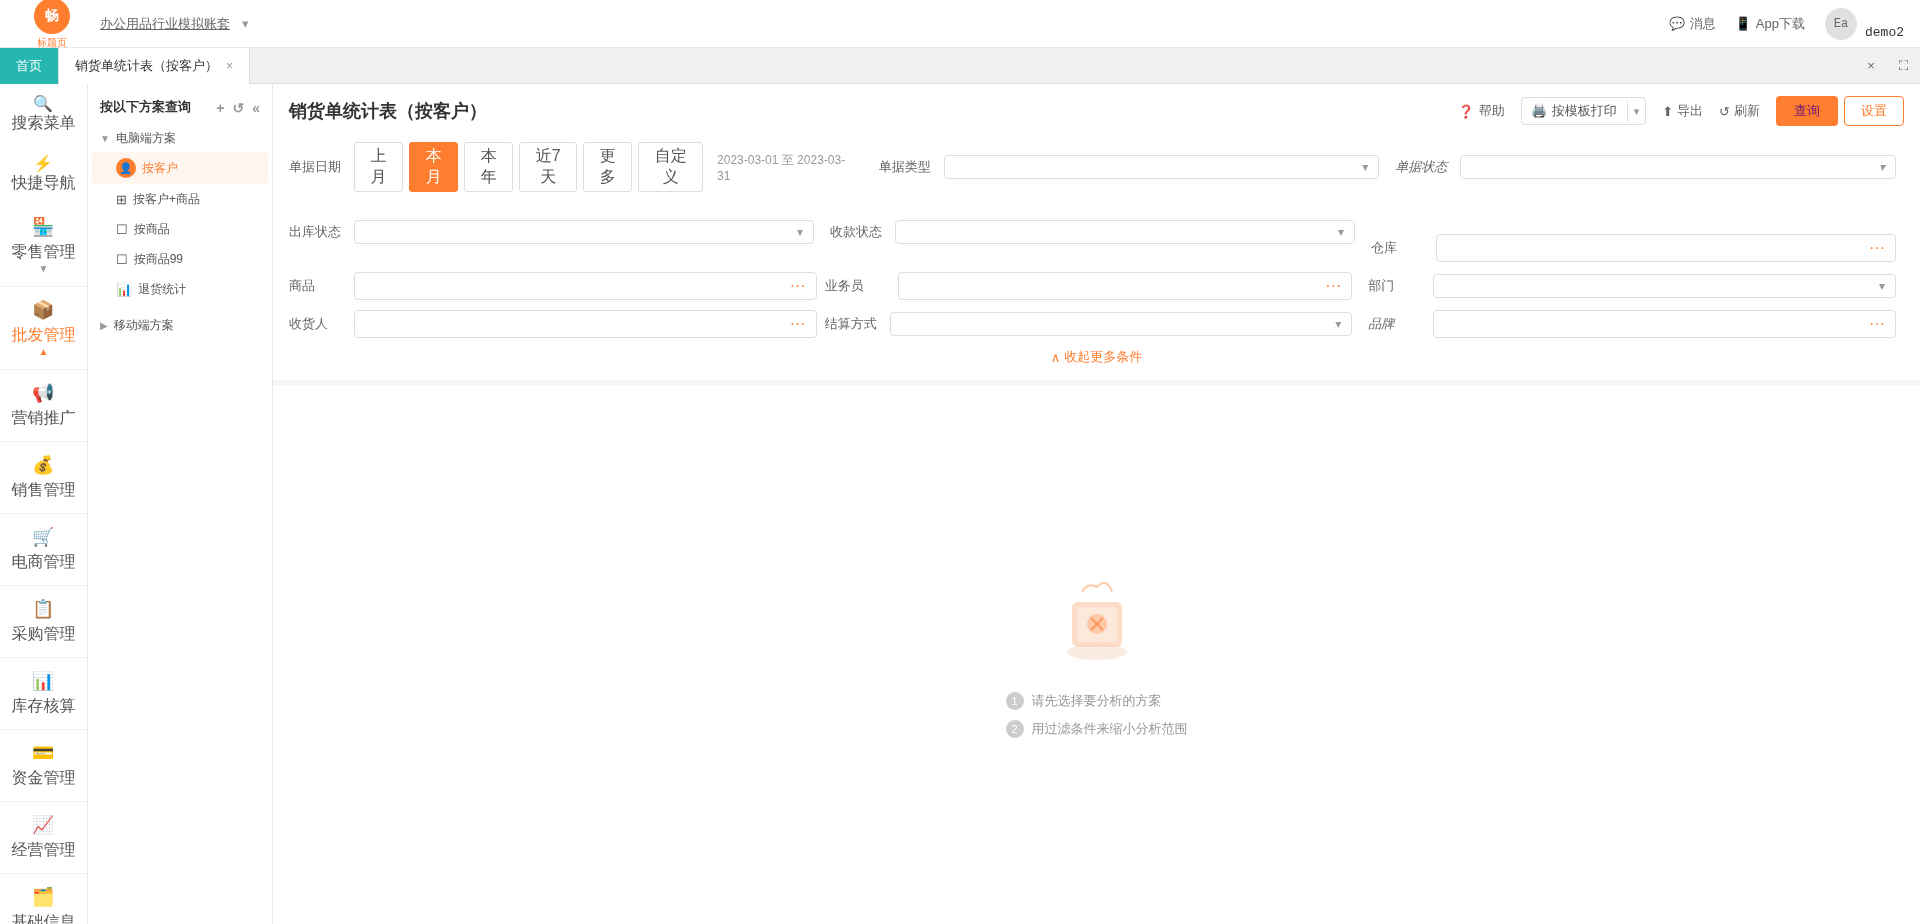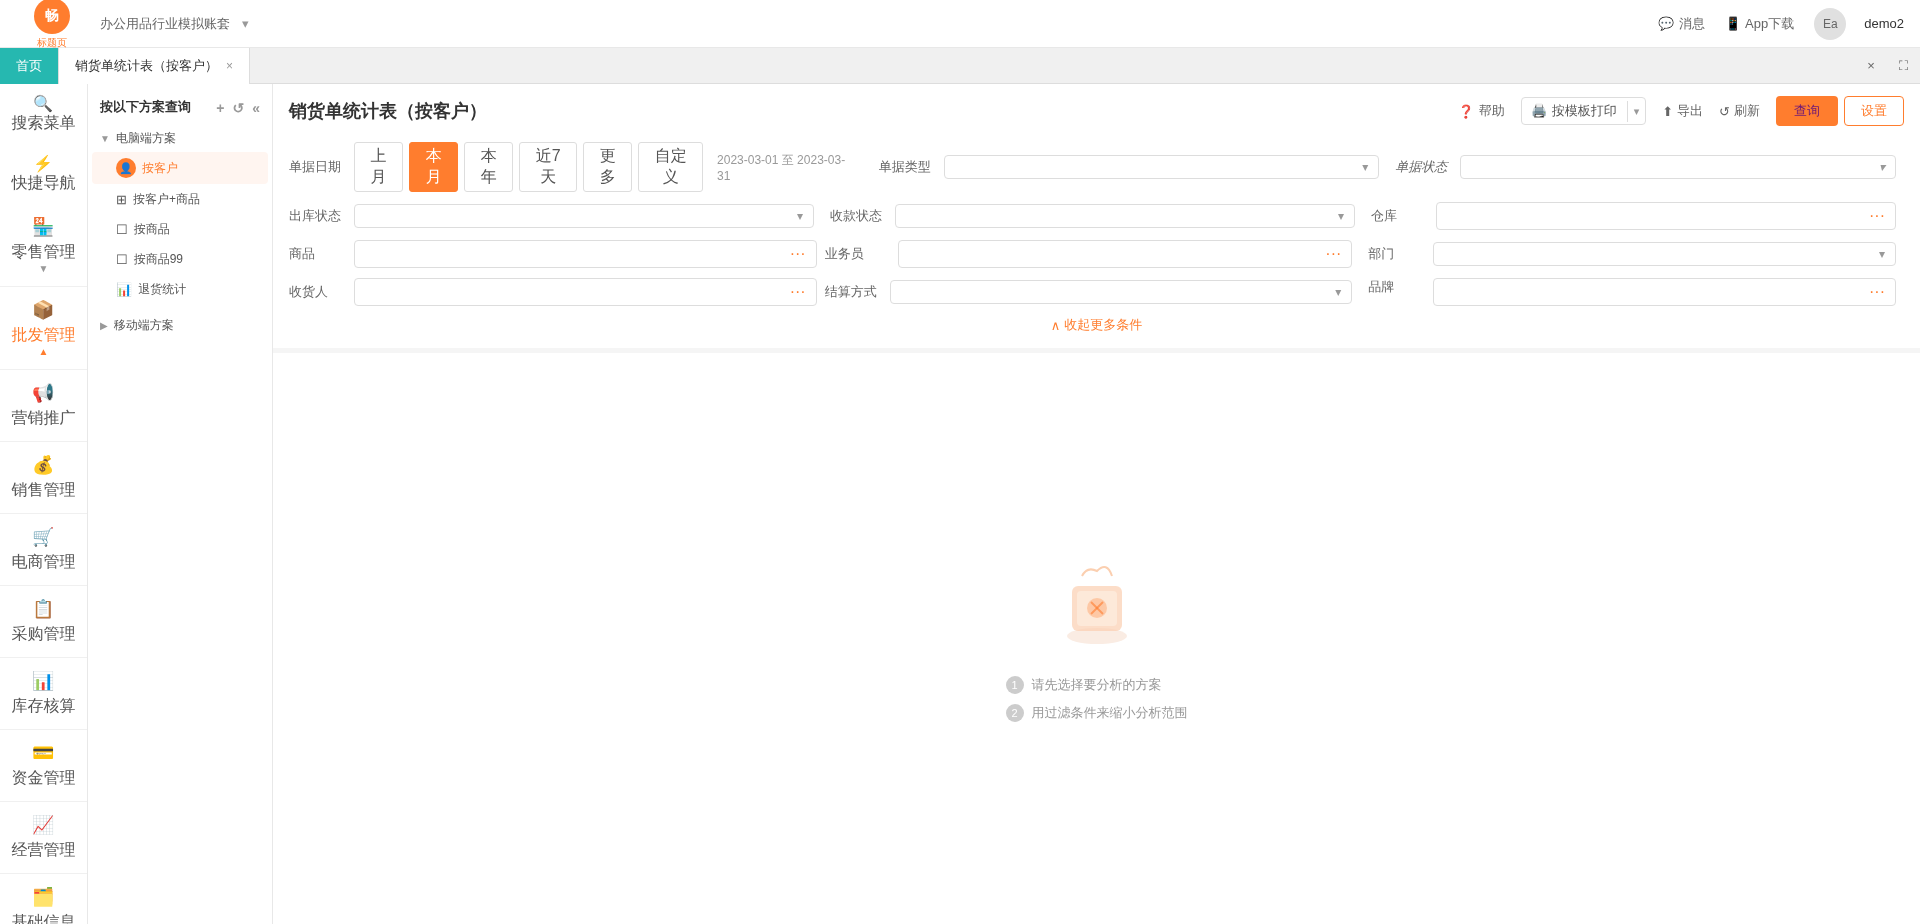--- a/index.html
+++ b/index.html
@@ -5,21 +5,21 @@
     * { box-sizing: border-box; margin: 0; padding: 0; }
     body { font-family: 'Microsoft YaHei', Arial, sans-serif; font-size: 13px; background: #f5f5f5; color: #333; overflow: hidden; }
 
     
     .app-container { display: flex; flex-direction: column; height: 924px; width: 1920px; }
     .top-header { display: flex; align-items: center; justify-content: space-between; background: #fff; height: 48px; padding: 0 16px; border-bottom: 1px solid #e8e8e8; }
     .top-header-left { display: flex; align-items: center; gap: 12px; }
     .logo-area { display: flex; flex-direction: column; align-items: center; width: 72px; }
     .logo-circle { width: 36px; height: 36px; background: #ff7d2e; border-radius: 50%; display: flex; align-items: center; justify-content: center; color: #fff; font-size: 14px; font-weight: bold; }
     .logo-text { font-size: 10px; color: #ff7d2e; margin-top: 2px; }
-    .app-title { font-size: 13px; color: #666; }
+    .app-title { font-size: 13px; color: #666; text-decoration: underline; }
     .top-header-right { display: flex; align-items: center; gap: 20px; }
     .header-btn { display: flex; align-items: center; gap: 4px; cursor: pointer; color: #666; font-size: 13px; }
     .user-avatar { width: 32px; height: 32px; background: #e0e0e0; border-radius: 50%; display: flex; align-items: center; justify-content: center; overflow: hidden; }
     .user-name { color: #333; font-size: 13px; cursor: pointer; }
 
     
     .tab-bar { display: flex; align-items: center; background: #f0f0f0; height: 36px; border-bottom: 1px solid #ddd; padding: 0 0; }
     .tab-item { display: flex; align-items: center; padding: 0 16px; height: 36px; cursor: pointer; font-size: 13px; color: #555; border-right: 1px solid #ddd; background: #f0f0f0; position: relative; }
     .tab-item.active { background: #fff; color: #333; font-weight: 500; }
     .tab-item .tab-close { margin-left: 8px; color: #999; font-size: 12px; cursor: pointer; }
@@ -104,21 +104,21 @@
     </div>
     <div class="top-header-right">
       <div class="header-btn">
         <span>💬</span>
         <span>消息</span>
       </div>
       <div class="header-btn">
         <span>📱</span>
         <span>App下载</span>
       </div>
-      <div style="display:flex;align-items:center;gap:18px;cursor:pointer;">
+      <div style="display:flex;align-items:flex-end;gap:8px;cursor:pointer;font-family:Liberation Mono, monospace;">
         <div class="user-avatar">
           <span style="font-size:12px;color:#666;">Ea</span>
         </div>
         <span class="user-name">demo2</span>
       </div>
     </div>
   </div>
 
   <div class="tab-bar">
     <div class="tab-item home">
@@ -309,21 +309,21 @@
               <span class="filter-select-arrow">▾</span>
             </div>
           </div>
           <div style="flex:1;display:flex;align-items:center;padding:0 8px;margin-left:8px;">
             <span class="filter-label">收款状态</span>
             <div class="filter-select" style="flex:1;">
               <span class="filter-select-text"></span>
               <span class="filter-select-arrow">▾</span>
             </div>
           </div>
-          <div style="flex:1;display:flex;align-items:center;padding:0 8px;">
+          <div style="flex:1;display:flex;align-items:center;padding:0 8px;margin-top:32px;">
             <span class="filter-label">仓库</span>
             <div class="filter-select" style="flex:1;">
               <span class="filter-select-text"></span>
               <span class="three-dots">···</span>
             </div>
           </div>
         </div>
 
         <div class="filter-row">
           <div style="flex:1;display:flex;align-items:center;">
@@ -357,21 +357,21 @@
               <span class="three-dots">···</span>
             </div>
           </div>
           <div style="flex:1;display:flex;align-items:center;padding:0 8px;">
             <span class="filter-label">结算方式</span>
             <div class="filter-select" style="flex:1;">
               <span class="filter-select-text"></span>
               <span class="filter-select-arrow">▾</span>
             </div>
           </div>
-          <div style="flex:1;display:flex;align-items:flex-start;padding:0 8px;">
+          <div style="flex:1;display:flex;align-items:center;padding:0 8px;font-style:italic;">
             <span class="filter-label">品牌</span>
             <div class="filter-select" style="flex:1;">
               <span class="filter-select-text"></span>
               <span class="three-dots">···</span>
             </div>
           </div>
         </div>
 
         <div class="collapse-bar">
           <span>∧</span>

